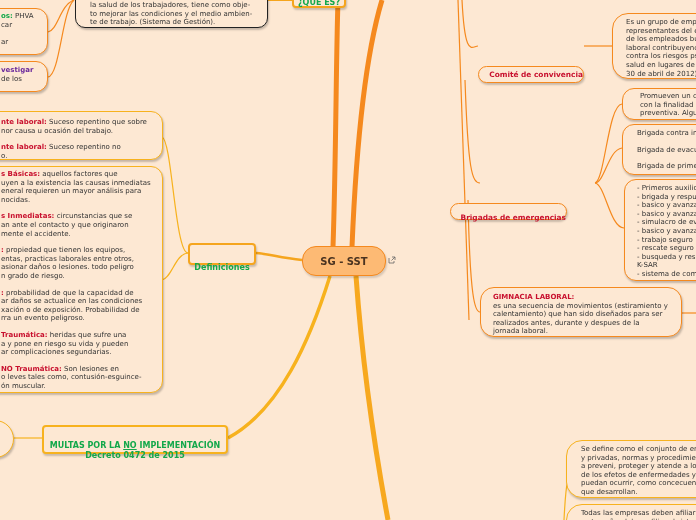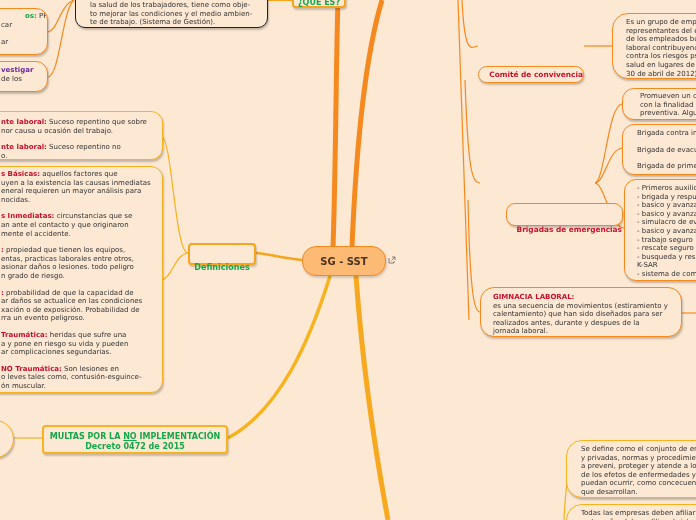--- a/index.html
+++ b/index.html
@@ -38,21 +38,21 @@
       left:302px; top:246px; width:84px; height:30px;
       background:#fdba74; border:1.5px solid #f5891e; border-radius:14px;
       color:#4a3320; font-weight:bold; font-size:10px;
       display:flex; align-items:center; justify-content:center;
       box-shadow:1px 2px 2px rgba(0,0,0,0.15);
     }
     .ext-link {
       position:absolute; left:388px; top:256px; width:8px; height:8px;
     }
     .k { color:#c8102e; font-weight:bold; }
-    .g { color:#13a84a; font-weight:bold;padding-left:24px; }
+    .g { color:#13a84a; font-weight:bold; }
     .p { color:#6b2a9c; font-weight:bold; }
     .line { display:block; }
     .gap { display:block; height:8px; }
   </style>
 </head>
 <body>
 
 <svg class="links" viewBox="0 0 696 520">
 
   <path d="M333,247 C336,160 336,60 338,0" stroke="#f5891e" stroke-width="5" fill="none"></path>
@@ -149,39 +149,39 @@
 
 <div class="central">
   <span>SG - SST</span>
 </div>
 <svg class="ext-link" viewBox="0 0 8 8">
   <path d="M1,2 L1,7 L6,7 L6,5" stroke="#666" stroke-width="0.8" fill="none"></path>
   <path d="M4,1 L7,1 L7,4 M7,1 L3.5,4.5" stroke="#666" stroke-width="0.8" fill="none"></path>
 </svg>
 
 <div class="node y" style="left:-30px; top:420px; width:44px; height:38px; border-radius:20px; border-color:#f7b21e;"></div>
-<div class="topic" style="left:42px; top:425px; width:186px; height:29px; padding-top:5px; line-height:9.5px; border-color:#f7b21e;">
+<div class="topic" style="left:42px; top:425px; width:186px; height:29px; padding-top:14px; line-height:9.5px; border-color:#f7b21e;">
   <span class="line"><span>MULTAS POR LA </span><span style="text-decoration:underline;">NO</span><span> IMPLEMENTACIÓN</span></span>
   <span class="line">Decreto 0472 de 2015</span>
 </div>
 
 <div class="red-topic" style="left:478px; top:38px; width:106px; height:17px; padding-top:3px;">
   <span>Comité de convivencia</span>
 </div>
 <div class="node" style="left:612px; top:13px; width:104px; height:66px; padding:4px 0 0 13px; border-radius:16px;">
   <span class="line">Es un grupo de emp</span>
   <span class="line">representantes del e</span>
   <span class="line">de los empleados bu</span>
   <span class="line">laboral contribuyenc</span>
   <span class="line">contra los riesgos ps</span>
   <span class="line">salud en lugares de</span>
   <span class="line">30 de abril de 2012)</span>
 </div>
 
-<div class="red-topic" style="left:506px; top:175px; width:117px; height:17px; padding-top:21px;">
+<div class="red-topic" style="left:450px; top:175px; width:117px; height:17px; padding-top:9px;">
   <span>Brigadas de emergencias</span>
 </div>
 <div class="node" style="left:622px; top:88px; width:94px; height:32px; padding:3px 0 0 17px;">
   <span class="line">Promueven un c</span>
   <span class="line">con la finalidad c</span>
   <span class="line">preventiva. Algu</span>
 </div>
 <div class="node" style="left:622px; top:124px; width:94px; height:51px; padding:4px 0 0 14px;">
   <span class="line">Brigada contra in</span>
   <span class="gap"></span>

